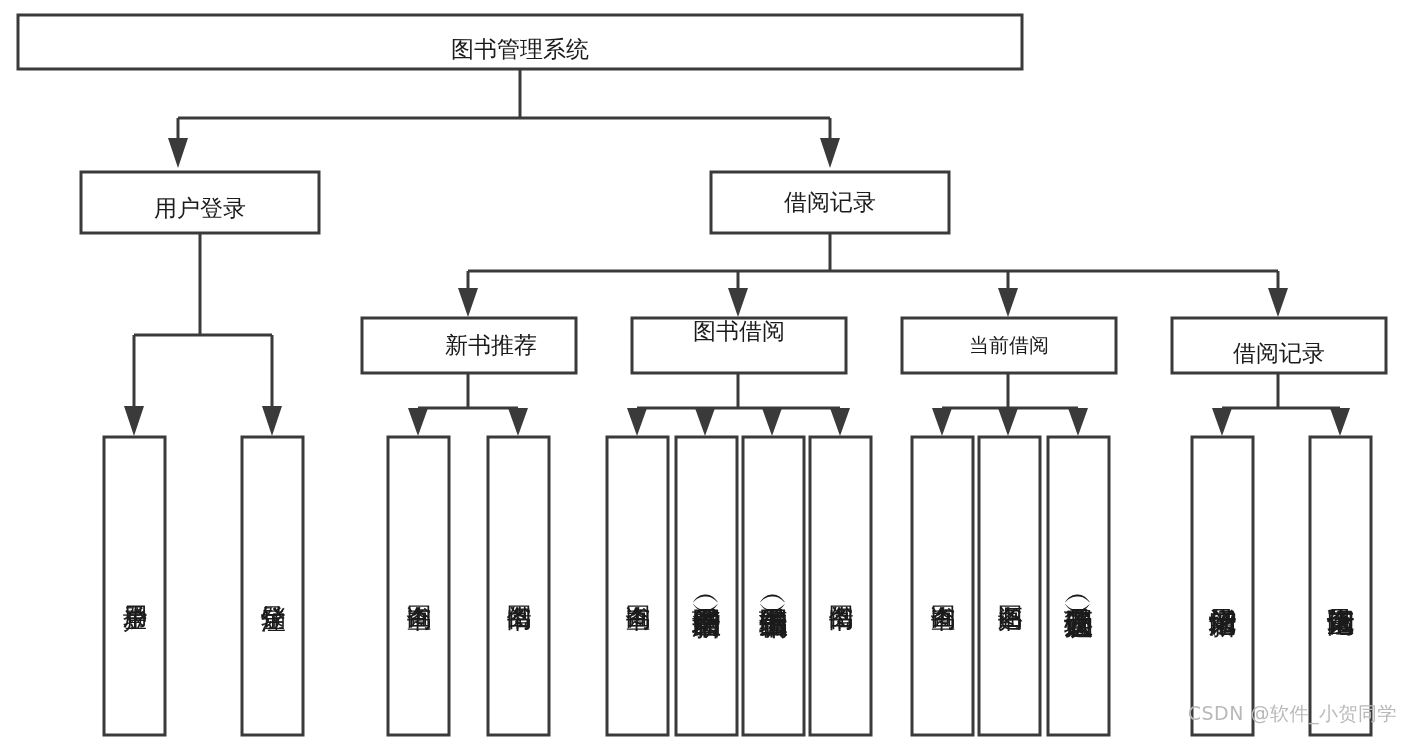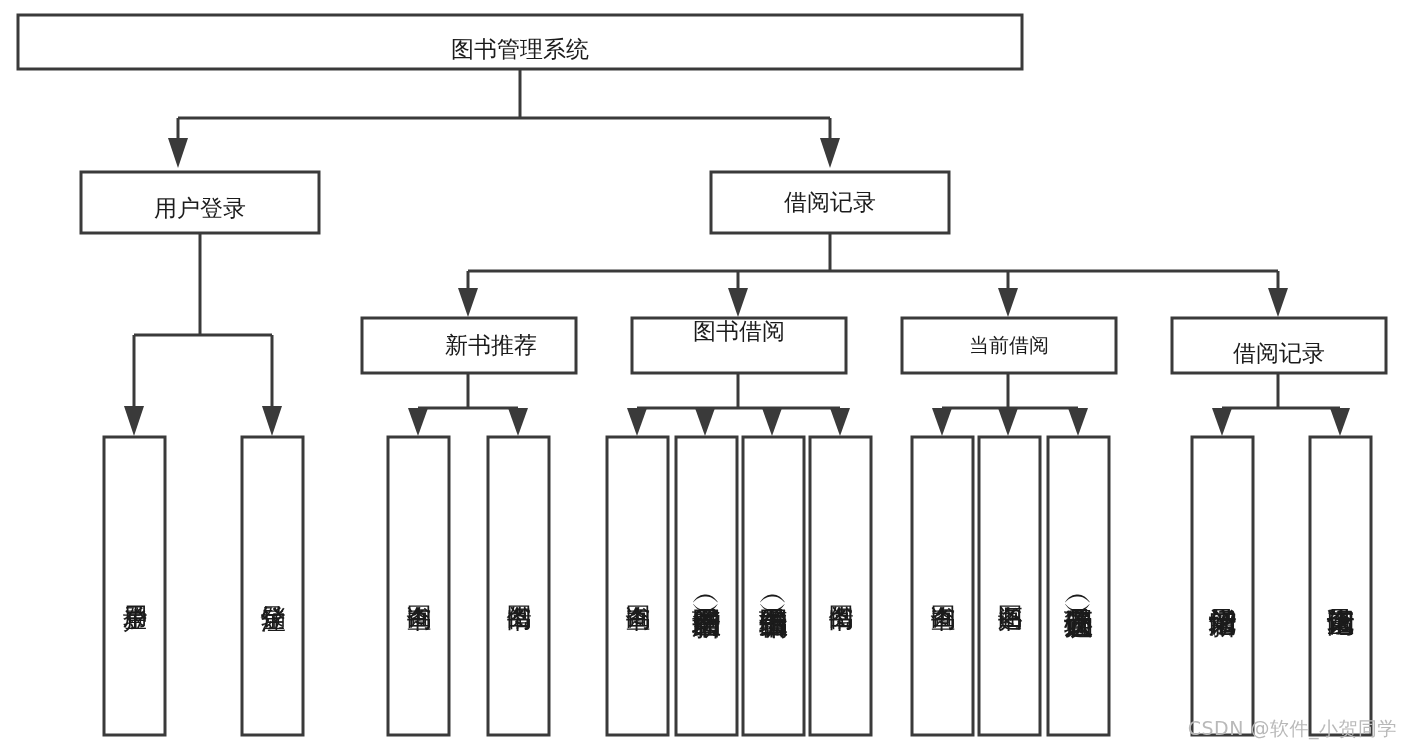--- a/index.html
+++ b/index.html
@@ -58,21 +58,21 @@
     justify-content: center;
     font-family: "DejaVu Sans", "Liberation Sans", sans-serif;
     color: #1b1b1b;
     white-space: nowrap;
     pointer-events: none;
     box-sizing: border-box;
   }
   .watermark {
     position: absolute;
     right: 8px;
-    bottom: 5px;
+    bottom: 20px;
     font-family: "DejaVu Sans", "Liberation Sans", sans-serif;
     font-size: 19px;
     color: #b9b9b9;
     letter-spacing: 0.5px;
     white-space: nowrap;
     margin-top: 20px;
   }
 </style>
 </head>
 <body>

